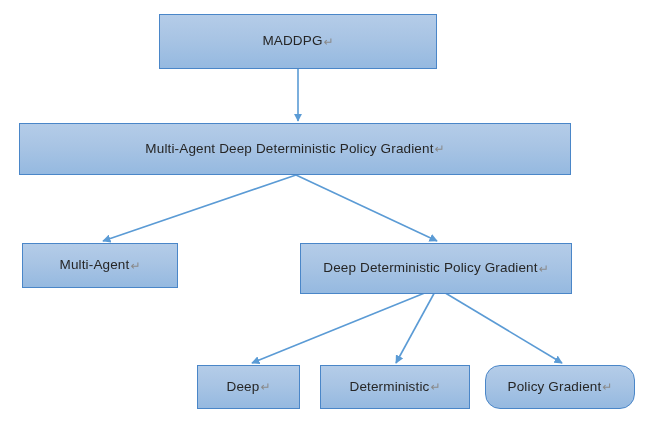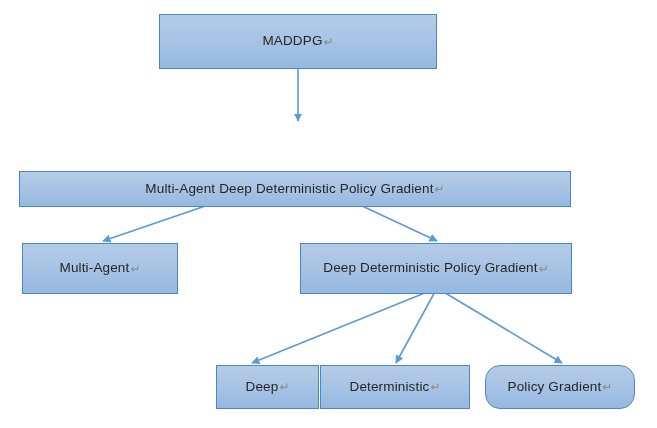--- a/index.html
+++ b/index.html
@@ -68,36 +68,36 @@
         <line x1="437" y1="288" x2="396" y2="363" stroke="#5b9bd5" stroke-width="1.6" marker-end="url(#arrowhead)"></line>
         <line x1="437" y1="288" x2="562" y2="363" stroke="#5b9bd5" stroke-width="1.6" marker-end="url(#arrowhead)"></line>
       </g>
   </svg>
 
   <div class="node" style="left: 159px; top: 14px; width: 278px; height: 55px;">
     <span class="node-label">MADDPG</span>
       <span class="cr-mark">↵</span>
   </div>
 
-  <div class="node" style="left: 19px; top: 123px; width: 552px; height: 36px; margin-top: 48px;">
+  <div class="node" style="left: 19px; top: 123px; width: 552px; height: 52px;">
     <span class="node-label">Multi-Agent Deep Deterministic Policy Gradient</span>
       <span class="cr-mark">↵</span>
   </div>
 
-  <div class="node" style="left: 22px; top: 243px; width: 156px; height: 51px;">
+  <div class="node" style="left: 22px; top: 243px; width: 156px; height: 45px;">
     <span class="node-label">Multi-Agent</span>
       <span class="cr-mark">↵</span>
   </div>
 
   <div class="node" style="left: 300px; top: 243px; width: 272px; height: 51px;">
     <span class="node-label">Deep Deterministic Policy Gradient</span>
       <span class="cr-mark">↵</span>
   </div>
 
-  <div class="node" style="left: 197px; top: 365px; width: 103px; height: 44px; margin-left: 19px;">
+  <div class="node" style="left: 197px; top: 365px; width: 103px; height: 44px;">
     <span class="node-label">Deep</span>
       <span class="cr-mark">↵</span>
   </div>
 
   <div class="node" style="left: 320px; top: 365px; width: 150px; height: 44px;">
     <span class="node-label">Deterministic</span>
       <span class="cr-mark">↵</span>
   </div>
 
   <div class="node" style="left: 485px; top: 365px; width: 150px; height: 44px; border-radius: 15px;">

